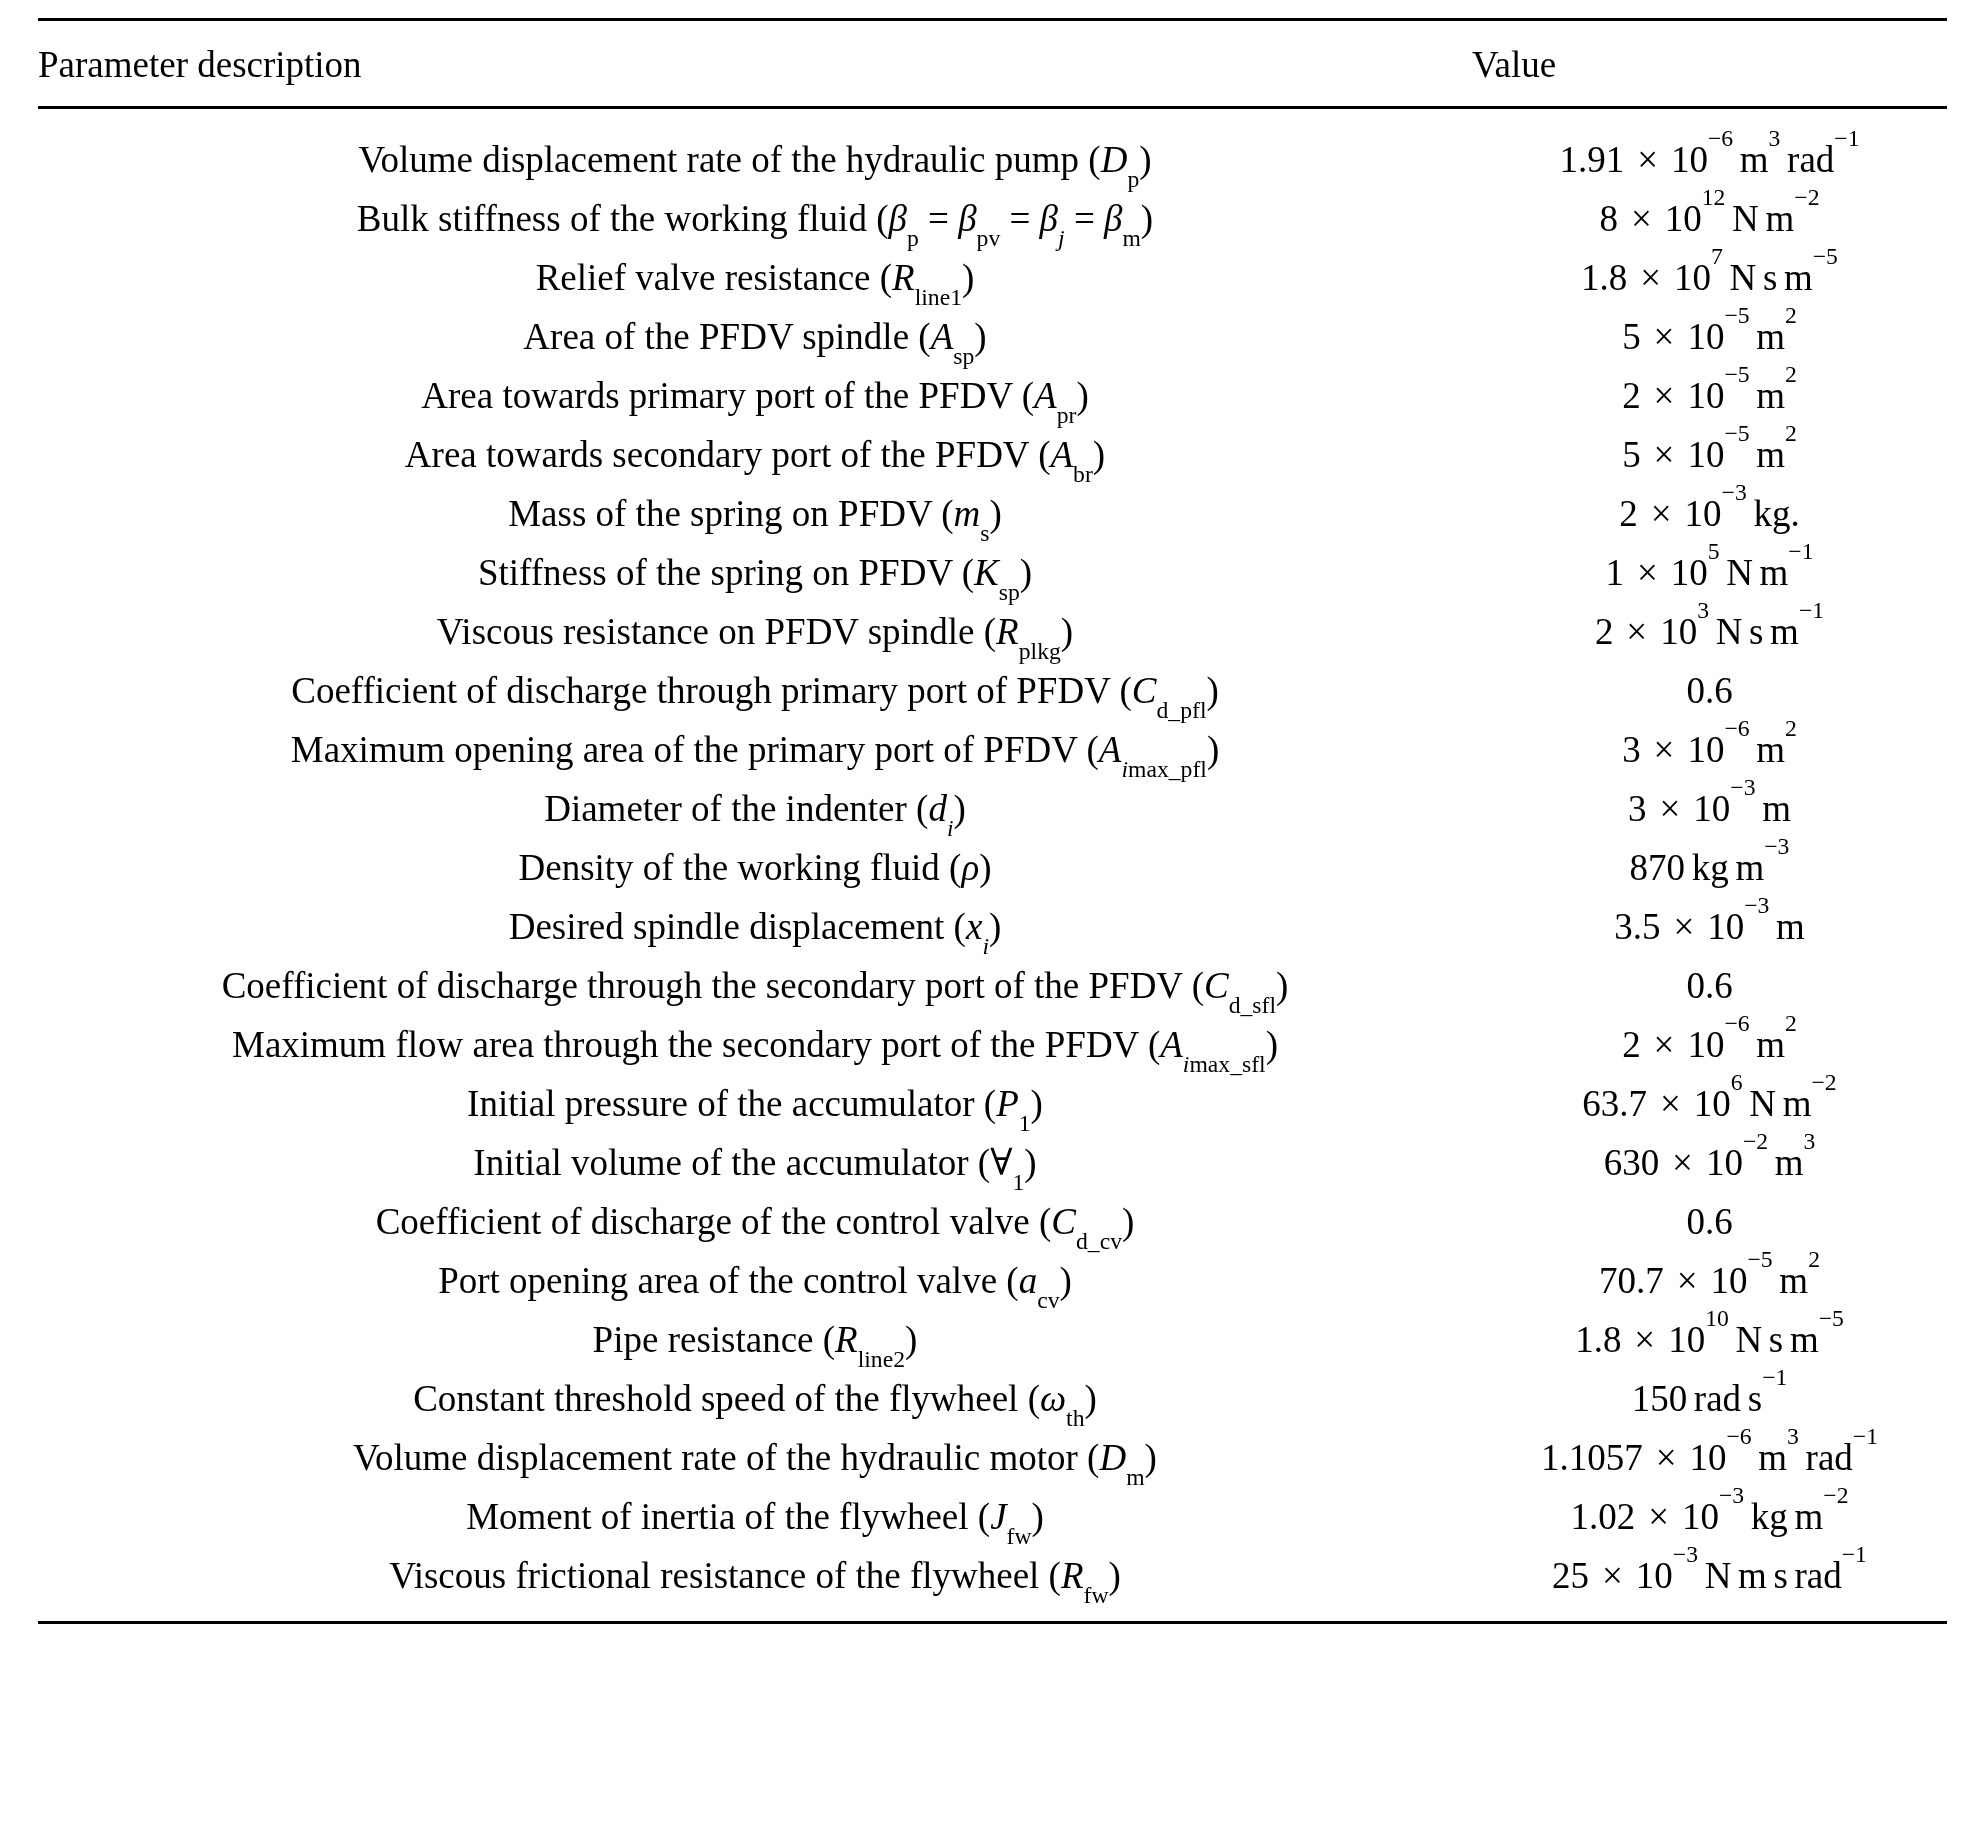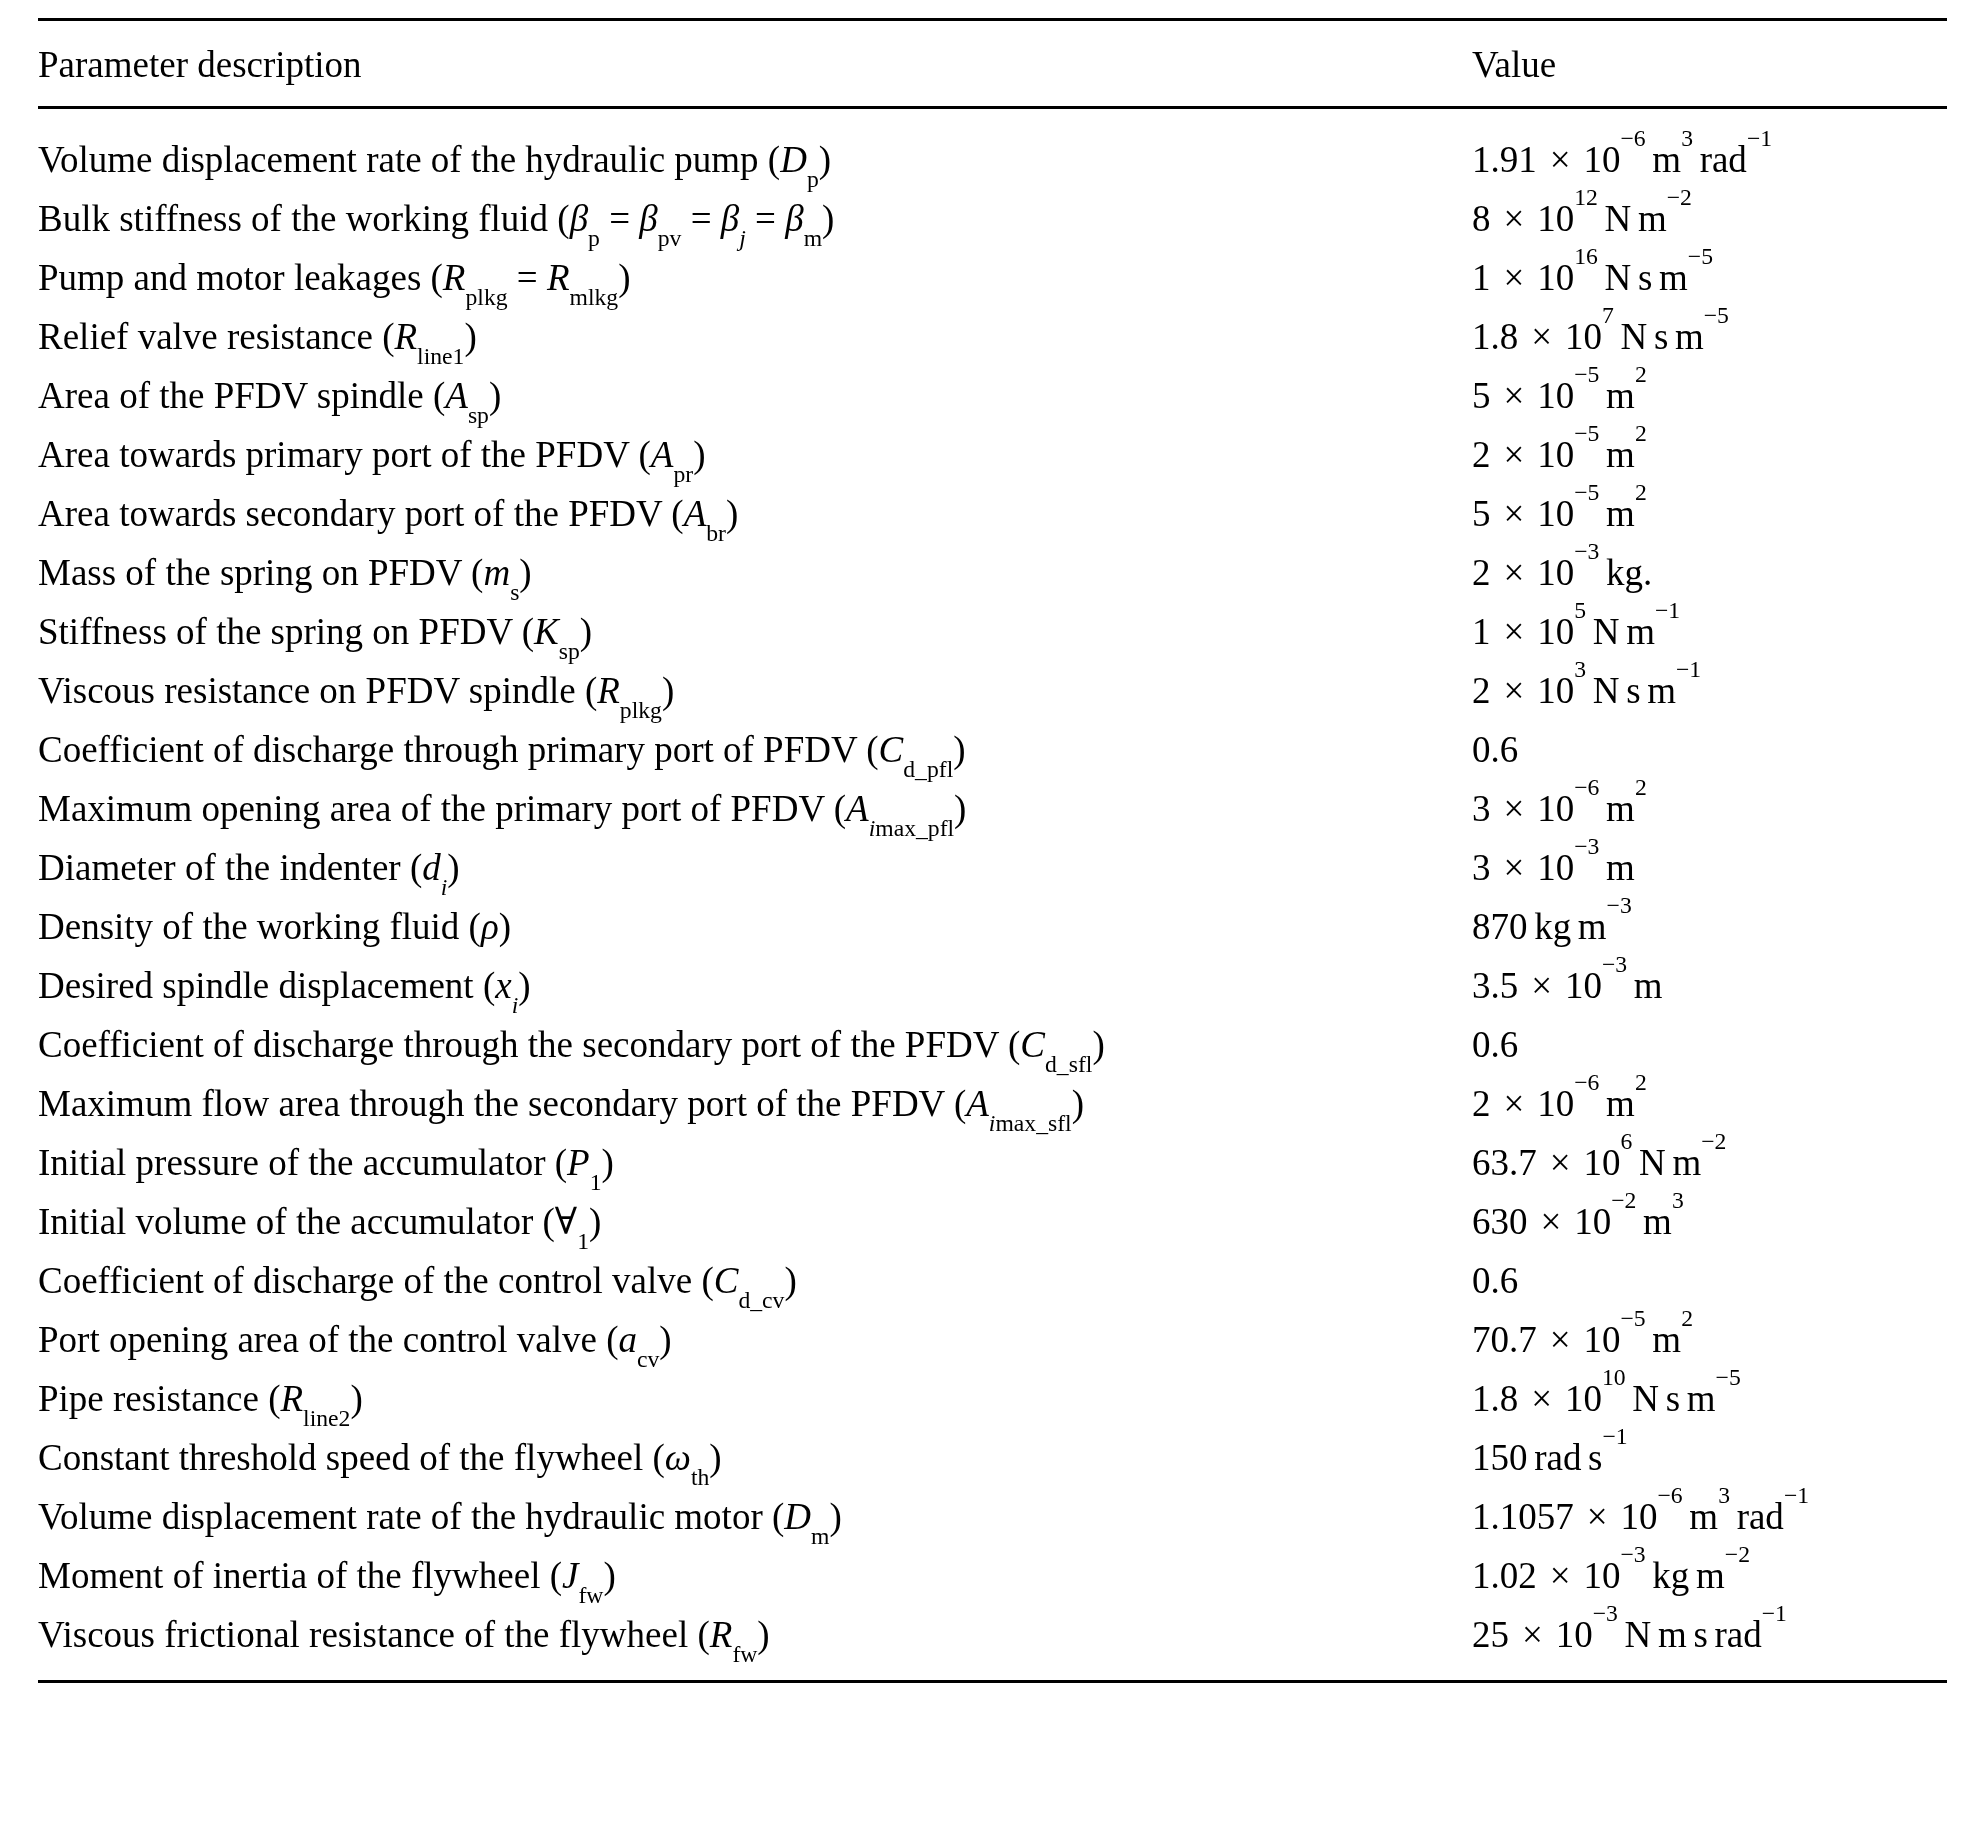--- a/index.html
+++ b/index.html
@@ -42,21 +42,21 @@
   thead th {
     text-align: left;
     font-weight: normal;
     font-size: 37px;
     line-height: 1;
     padding: 25px 0 23px 0;
     vertical-align: baseline;
   }
 
   tbody td {
-    text-align: left;
+    text-align: center;
     font-size: 37px;
     line-height: 1;
     padding: 0;
     height: 59px;
     vertical-align: middle;
     white-space: nowrap;
   }
   tbody tr:first-child td { padding-top: 21px; }
   tbody tr:last-child  td { padding-bottom: 16px; }
 
@@ -105,24 +105,20 @@
       <tr>
         <td>Volume displacement rate of the hydraulic pump (<span class="mi">D</span><sub>p</sub>)</td>
         <td>1.91 <span class="times">×</span> 10<sup>−6</sup><span class="sp"></span>m<sup>3</sup><span class="sp"></span>rad<sup>−1</sup></td>
       </tr>
 
       <tr>
         <td>Bulk stiffness of the working fluid (<span class="mi">β</span><sub>p</sub> = <span class="mi">β</span><sub>pv</sub> = <span class="mi">β</span><sub class="sub-it">j</sub> = <span class="mi">β</span><sub>m</sub>)</td>
         <td>8 <span class="times">×</span> 10<sup>12</sup><span class="sp"></span>N<span class="sp"></span>m<sup>−2</sup></td>
       </tr>
 
-      <tr>
-        <td>Pump and motor leakages (<span class="mi">R</span><sub>plkg</sub> = <span class="mi">R</span><sub>mlkg</sub>)</td>
-        <td>1 <span class="times">×</span> 10<sup>16</sup><span class="sp"></span>N<span class="sp"></span>s<span class="sp"></span>m<sup>−5</sup></td>
-      </tr>
 
       <tr>
         <td>Relief valve resistance (<span class="mi">R</span><sub>line1</sub>)</td>
         <td>1.8 <span class="times">×</span> 10<sup>7</sup><span class="sp"></span>N<span class="sp"></span>s<span class="sp"></span>m<sup>−5</sup></td>
       </tr>
 
 
       <tr>
         <td>Area of the PFDV spindle (<span class="mi">A</span><sub>sp</sub>)</td>
         <td>5 <span class="times">×</span> 10<sup>−5</sup><span class="sp"></span>m<sup>2</sup></td>

